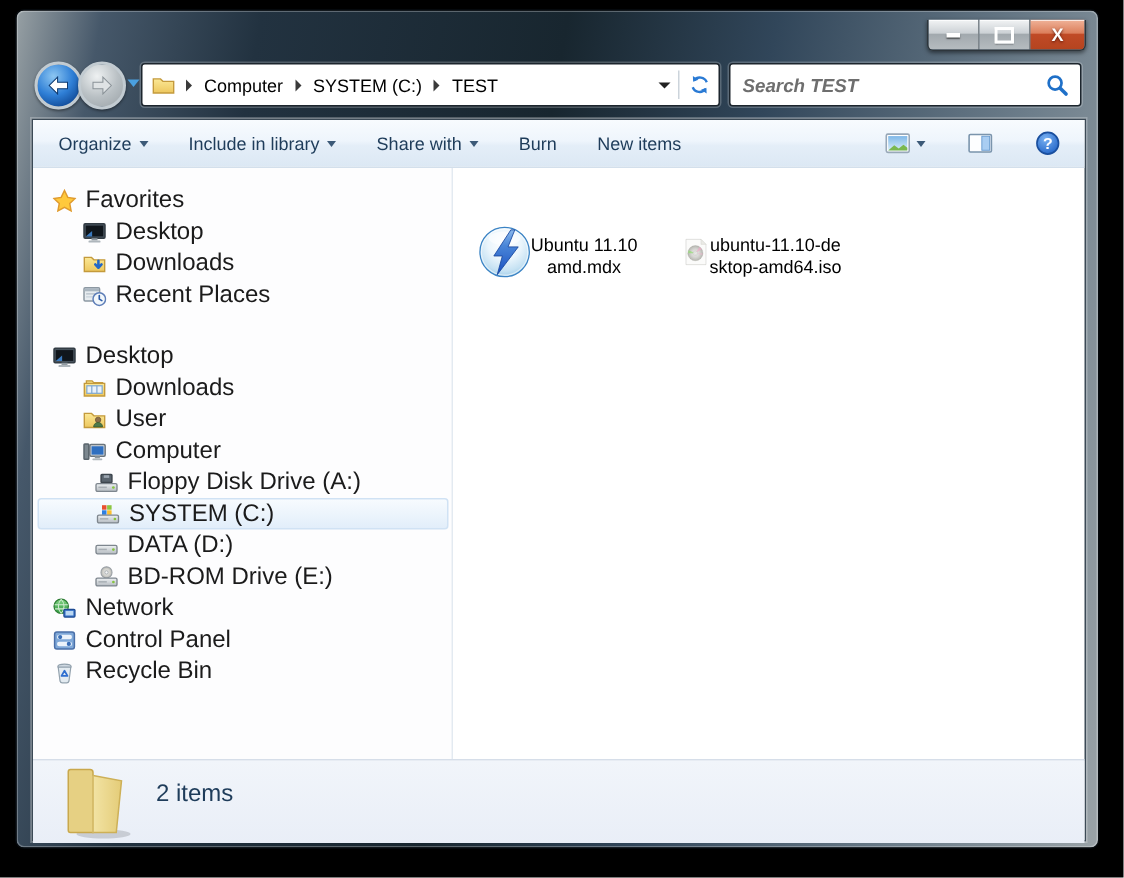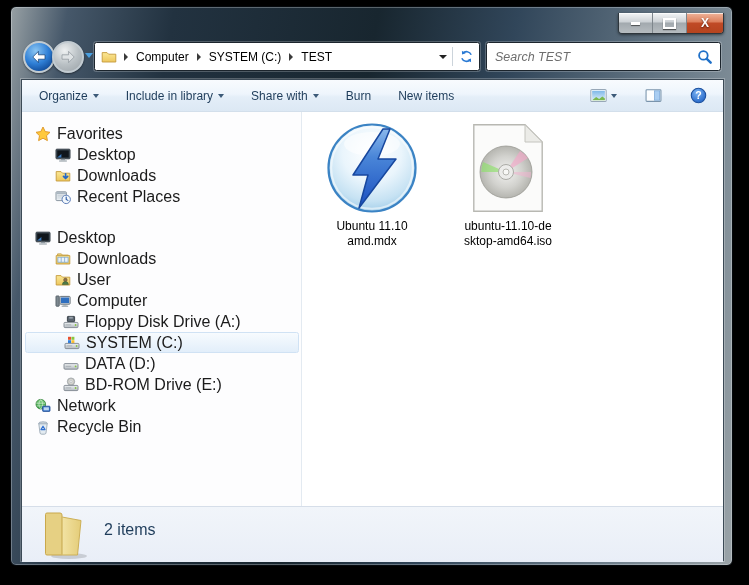--- a/index.html
+++ b/index.html
@@ -41,21 +41,21 @@
   .crumb-icon{width:16px;height:16px;margin-left:6px;}
   .crumb-right{margin-left:auto;display:flex;align-items:center;height:100%;}
   .crumb-drop{width:18px;height:100%;display:flex;align-items:center;justify-content:center;}
   .crumb-drop i{width:0;height:0;border-left:4px solid transparent;border-right:4px solid transparent;border-top:4.5px solid #222;}
   .crumb-vsep{width:1px;height:70%;background:#ccd4db;}
   .refreshbtn{width:26px;height:100%;display:flex;align-items:center;justify-content:center;}
   .searchbox{position:absolute;left:475px;top:35px;width:233px;height:27px;background:#fff;
     border:1px solid #1c252d;border-radius:2.5px;display:flex;align-items:center;
     box-shadow:0 0 0 1px rgba(255,255,255,.22);}
   .searchbox input{flex:1;border:none;outline:none;background:transparent;font-family:"Liberation Sans",sans-serif;
-    font-size:12.5px;padding:0 4px 0 8px;color:#701a75;}
+    font-size:12.5px;padding:0 4px 0 8px;color:#701a75;font-weight:bold;}
   .searchbox input::placeholder{color:#6e6e6e;font-style:italic;}
   .search-ic{width:16px;height:16px;margin-right:7px;}
   
   .content{position:absolute;left:10px;top:72px;width:703px;height:482px;background:#fff;
     border:1px solid #3c4a56;box-sizing:border-box;box-shadow:0 0 0 1px rgba(255,255,255,.25);}
   
   .toolbar{height:32px;box-sizing:border-box;border-bottom:1px solid #d3dfeb;display:flex;align-items:center;
     padding:0 12px 0 10px;background:linear-gradient(#f8fbfe,#eef5fc 45%,#e4eef8 55%,#dce8f4);
     font-size:12px;color:#1e3c5a;}
   .tbtn{display:flex;align-items:center;gap:5px;padding:4px 7px;margin-right:13px;border-radius:3px;cursor:default;}
@@ -67,21 +67,21 @@
   .main{display:flex;height:394px;}
   .sidebar{width:279px;box-sizing:border-box;padding-top:11px;font-size:16px;color:#1b1b1b;background:#fdfdfe;}
   .srow{height:21px;box-sizing:border-box;display:flex;align-items:center;gap:6px;cursor:default;}
   .lvl0{padding-left:13px;} .lvl1{padding-left:33px;} .lvl2{padding-left:41px;}
   .srow svg{flex:0 0 16px;width:16px;height:16px;}
   .srow.sel{background:linear-gradient(#f7fbfe,#e2eefa);border:1px solid #d0e2f4;border-radius:2.5px;margin:0 2px 0 3px;}
   .srow.sel.lvl2{padding-left:38px;}
   .gapbefore{margin-top:20px;}
   .vdivider{width:1px;background:#e3eaf1;}
   .files{flex:1;padding:10px 0 0 17px;display:flex;align-items:flex-start;gap:30px;}
-  .tile{width:106px;display:flex;flex-direction:column;align-items:center;cursor:default;}
+  .tile{width:106px;display:flex;flex-direction:row;align-items:center;cursor:default;}
   .ticon{width:92px;height:92px;}
   .tlabel{margin-top:5px;font-size:12px;line-height:14.5px;text-align:center;color:#000;}
   .tlabel div{white-space:nowrap;}
   
   .statusbar{height:56px;box-sizing:border-box;border-top:1px solid #d6dee9;position:relative;
     background:linear-gradient(#f1f5fa,#e9eef7);}
   .status-folder{position:absolute;left:17px;top:3px;width:52px;height:50px;}
   .status-count{position:absolute;left:82px;top:14px;font-size:16px;color:#1e3c5a;}
   .hidden-defs{position:absolute;width:0;height:0;overflow:hidden;}
 </style>
@@ -450,20 +450,26 @@
           <span>BD-ROM Drive (E:)</span>
         </div>
         <div class="srow lvl0">
           <svg>
               <use href="#s-network"></use>
             </svg>
           <span>Network</span>
         </div>
         <div class="srow lvl0">
           <svg>
+              <use href="#s-cpl"></use>
+            </svg>
+          <span>Control Panel</span>
+        </div>
+        <div class="srow lvl0">
+          <svg>
               <use href="#s-recycle"></use>
             </svg>
           <span>Recycle Bin</span>
         </div>
       </div>
       <div class="vdivider"></div>
       <div class="files">
         <div class="tile">
           <svg class="ticon">
               <use href="#s-daemon"></use>

